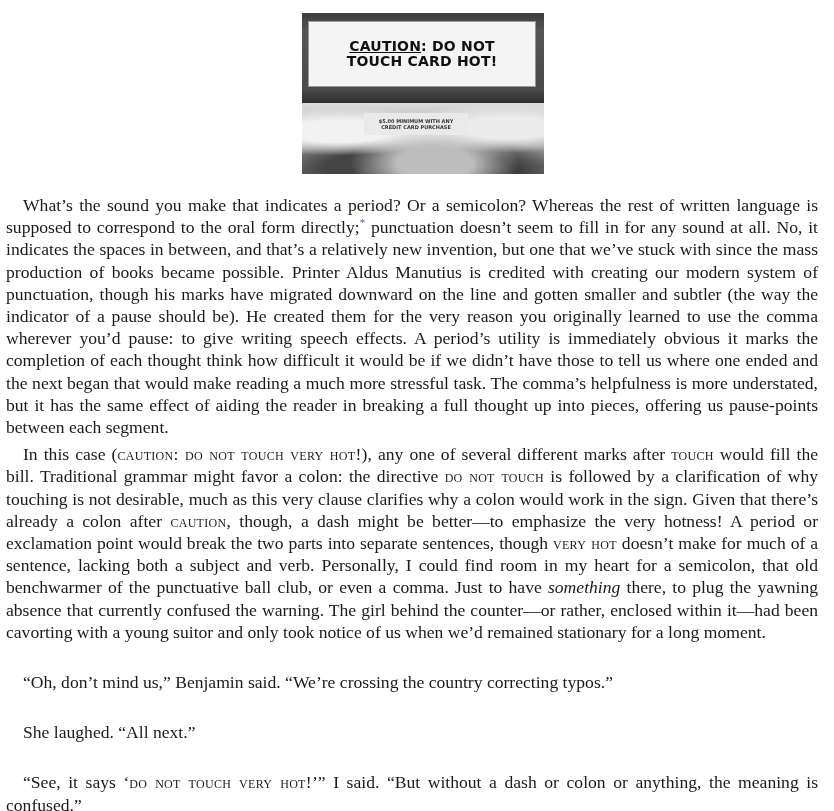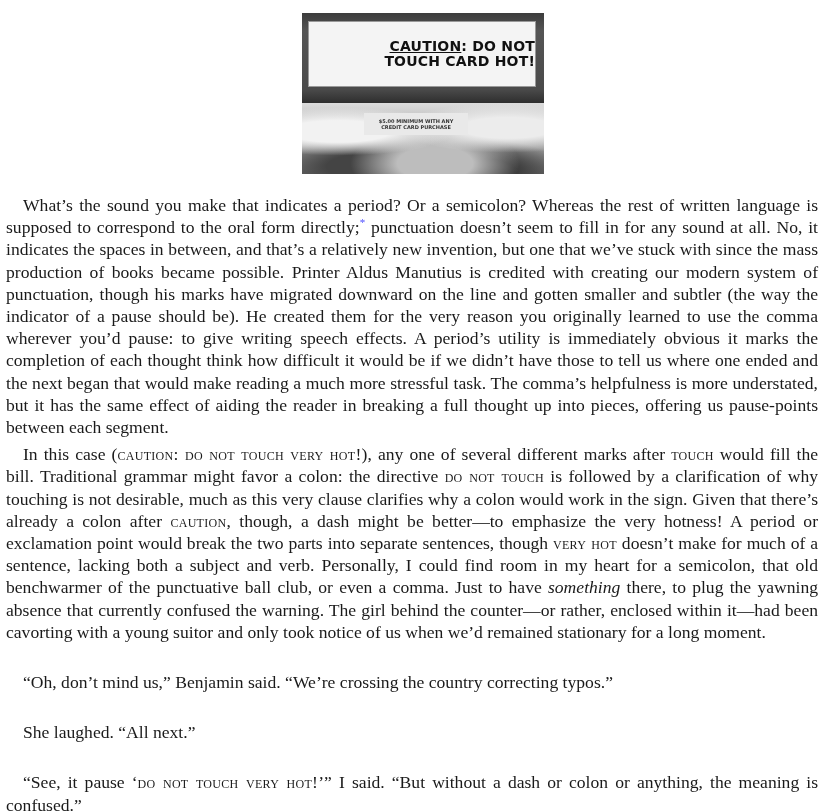--- a/index.html
+++ b/index.html
@@ -8,21 +8,21 @@
     position: absolute; left: 302px; top: 13px; width: 242px; height: 161px;
     overflow: hidden; background: #6a6a6a;
   }
   .sign-frame {
     position: absolute; left: 0; top: 0; width: 242px; height: 90px;
     background: linear-gradient(#3c3c3c, #555 20%, #4a4a4a 85%, #2e2e2e);
   }
   .sign {
     position: absolute; left: 6px; top: 8px; width: 226px; height: 64px;
     background: #f4f4f4; border: 1px solid #999;
-    display: flex; flex-direction: column; align-items: flex-end; justify-content: center;
+    display: flex; flex-direction: column; align-items: center; justify-content: center;
     font-family: "DejaVu Sans", sans-serif; font-weight: bold; color: #111;
     font-size: 14px; line-height: 15px; letter-spacing: 0.2px;
   }
   .sign .u { text-decoration: underline; }
   .bags {
     position: absolute; left: 0; top: 90px; width: 242px; height: 71px;
     background:
       radial-gradient(ellipse at 15% 40%, #f2f2f2 0 18%, transparent 40%),
       radial-gradient(ellipse at 85% 35%, #ececec 0 16%, transparent 38%),
       radial-gradient(ellipse at 55% 85%, #bdbdbd 0 20%, transparent 45%),
@@ -63,14 +63,14 @@
   </div>
 </div>
 
 <div class="text">
   <p><span>What’s the sound you make that indicates a period? Or a semicolon? Whereas the rest of written language is supposed to correspond to the oral form directly;</span><a class="fn">*</a><span> punctuation doesn’t seem to fill in for any sound at all. No, it indicates the spaces in between, and that’s a relatively new invention, but one that we’ve stuck with since the mass production of books became possible. Printer Aldus Manutius is credited with creating our modern system of punctuation, though his marks have migrated downward on the line and gotten smaller and subtler (the way the indicator of a pause should be). He created them for the very reason you originally learned to use the comma wherever you’d pause: to give writing speech effects. A period’s utility is immediately obvious it marks the completion of each thought think how difficult it would be if we didn’t have those to tell us where one ended and the next began that would make reading a much more stressful task. The comma’s helpfulness is more understated, but it has the same effect of aiding the reader in breaking a full thought up into pieces, offering us pause-points between each segment.</span></p>
 
   <p><span>In this case (</span><span class="sc">CAUTION: DO NOT TOUCH VERY HOT!</span><span>), any one of several different marks after </span><span class="sc">TOUCH</span><span> would fill the bill. Traditional grammar might favor a colon: the directive </span><span class="sc">DO NOT TOUCH</span><span> is followed by a clarification of why touching is not desirable, much as this very clause clarifies why a colon would work in the sign. Given that there’s already a colon after </span><span class="sc">CAUTION</span><span>, though, a dash might be better—to emphasize the very hotness! A period or exclamation point would break the two parts into separate sentences, though </span><span class="sc">VERY HOT</span><span> doesn’t make for much of a sentence, lacking both a subject and verb. Personally, I could find room in my heart for a semicolon, that old benchwarmer of the punctuative ball club, or even a comma. Just to have </span><em>something</em><span> there, to plug the yawning absence that currently confused the warning. The girl behind the counter—or rather, enclosed within it—had been cavorting with a young suitor and only took notice of us when we’d remained stationary for a long moment.</span></p>
 
   <p class="dlg">“Oh, don’t mind us,” Benjamin said. “We’re crossing the country correcting typos.”</p>
   <p class="dlg">She laughed. “All next.”</p>
-  <p class="dlg"><span>“See, it pause ‘</span><span class="sc">DO NOT TOUCH VERY HOT!</span><span>’” I said. “But without a dash or colon or anything, the meaning is confused.”</span></p>
+  <p class="dlg"><span>“See, it says ‘</span><span class="sc">DO NOT TOUCH VERY HOT!</span><span>’” I said. “But without a dash or colon or anything, the meaning is confused.”</span></p>
 </div>
 
 </body></html>

